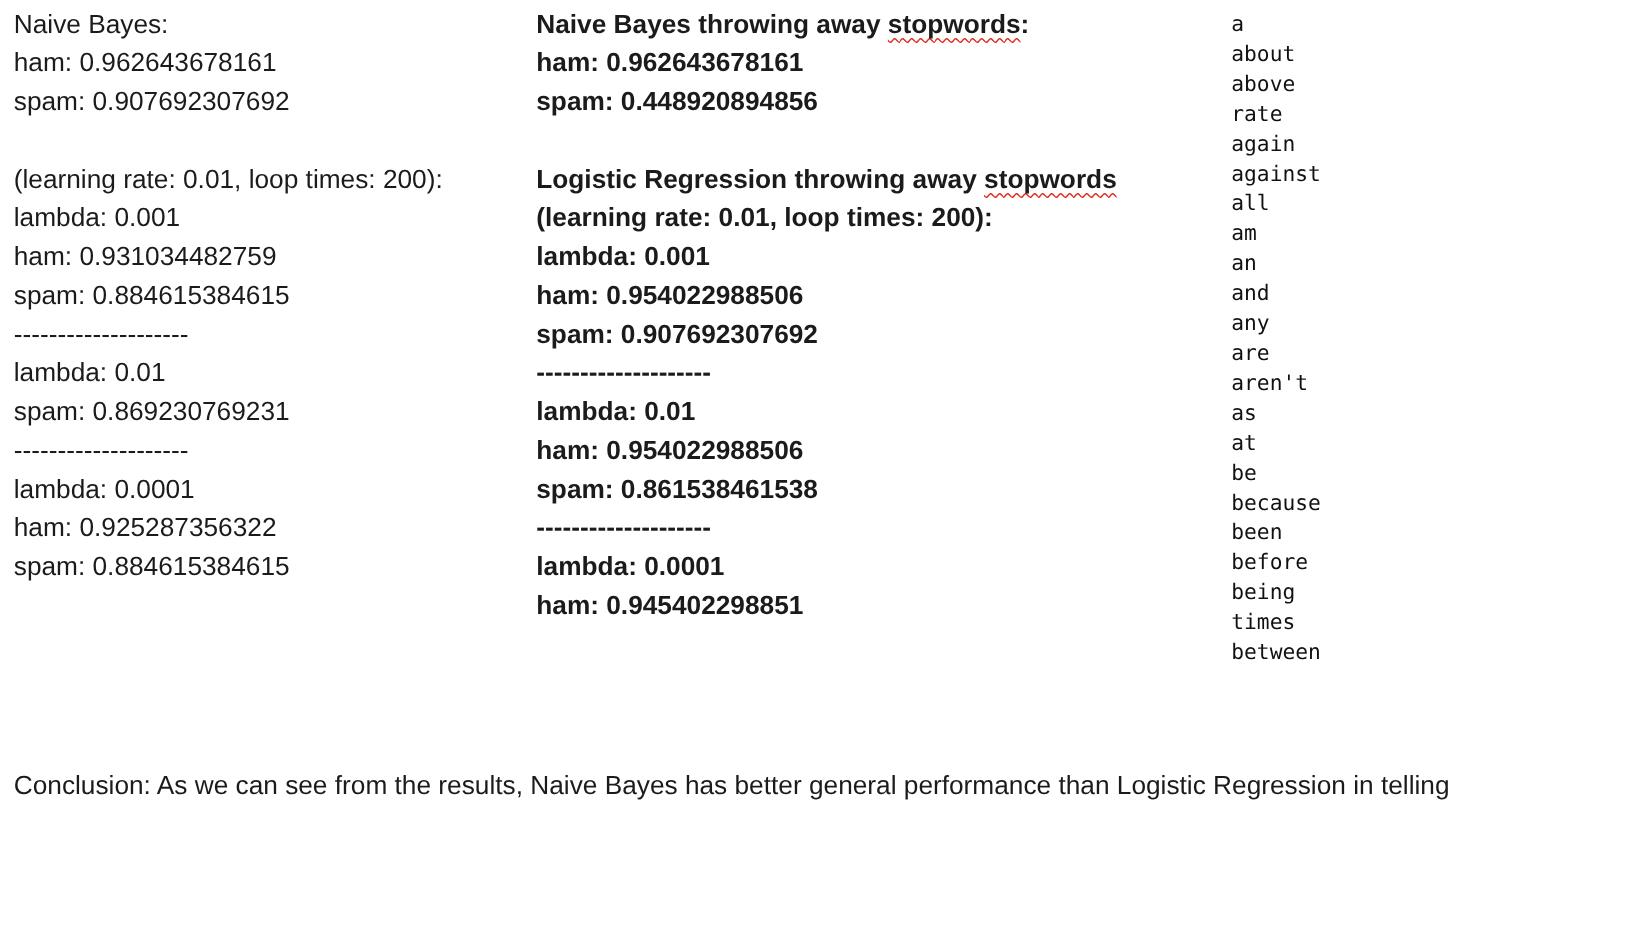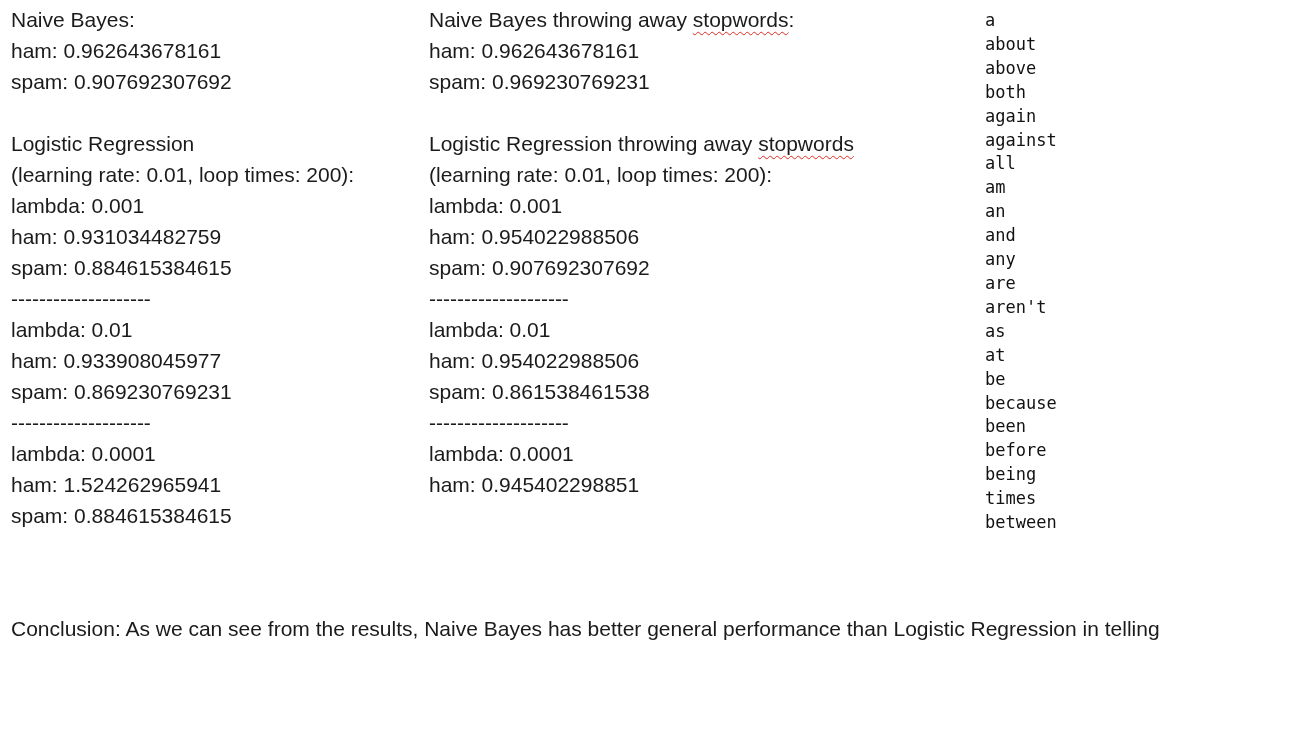--- a/index.html
+++ b/index.html
@@ -16,21 +16,21 @@
     color: #1b1b1b;
   }
   .col {
     position: absolute;
     top: 4px;
     font-size: 21px;
     line-height: 31px;
     white-space: nowrap;
   }
   .col1 { left: 11px; }
-  .col2 { left: 429px; }
+  .col2 { left: 429px; font-weight: bold; }
   .line { min-height: 31px; }
   .sq {
     text-decoration-line: underline;
     text-decoration-style: wavy;
     text-decoration-color: #e02b20;
     text-decoration-thickness: 1px;
     text-underline-offset: 4px;
   }
   .stoplist {
     position: absolute;
@@ -53,59 +53,57 @@
   .cline { min-height: 31px; }
 </style>
 </head>
 <body>
 
 <section class="col col1">
   <div class="line">Naive Bayes:</div>
   <div class="line">ham: 0.962643678161</div>
   <div class="line">spam: 0.907692307692</div>
   <div class="line"></div>
-  <div class="line">Logistic Regression</div>
   <div class="line">(learning rate: 0.01, loop times: 200):</div>
   <div class="line">lambda: 0.001</div>
   <div class="line">ham: 0.931034482759</div>
   <div class="line">spam: 0.884615384615</div>
   <div class="line">--------------------</div>
   <div class="line">lambda: 0.01</div>
-  <div class="line">ham: 0.933908045977</div>
   <div class="line">spam: 0.869230769231</div>
   <div class="line">--------------------</div>
   <div class="line">lambda: 0.0001</div>
-  <div class="line">ham: 1.524262965941</div>
+  <div class="line">ham: 0.925287356322</div>
   <div class="line">spam: 0.884615384615</div>
 </section>
 
 <section class="col col2">
   <div class="line"><span>Naive Bayes throwing away </span><span class="sq">stopwords</span><span>:</span></div>
   <div class="line">ham: 0.962643678161</div>
-  <div class="line">spam: 0.969230769231</div>
+  <div class="line">spam: 0.448920894856</div>
   <div class="line"></div>
   <div class="line"><span>Logistic Regression throwing away </span><span class="sq">stopwords</span></div>
   <div class="line">(learning rate: 0.01, loop times: 200):</div>
   <div class="line">lambda: 0.001</div>
   <div class="line">ham: 0.954022988506</div>
   <div class="line">spam: 0.907692307692</div>
   <div class="line">--------------------</div>
   <div class="line">lambda: 0.01</div>
   <div class="line">ham: 0.954022988506</div>
   <div class="line">spam: 0.861538461538</div>
   <div class="line">--------------------</div>
   <div class="line">lambda: 0.0001</div>
   <div class="line">ham: 0.945402298851</div>
 </section>
 
 <aside class="stoplist">
     <div>a</div>
     <div>about</div>
     <div>above</div>
-    <div>both</div>
+    <div>rate</div>
     <div>again</div>
     <div>against</div>
     <div>all</div>
     <div>am</div>
     <div>an</div>
     <div>and</div>
     <div>any</div>
     <div>are</div>
     <div>aren't</div>
     <div>as</div>

